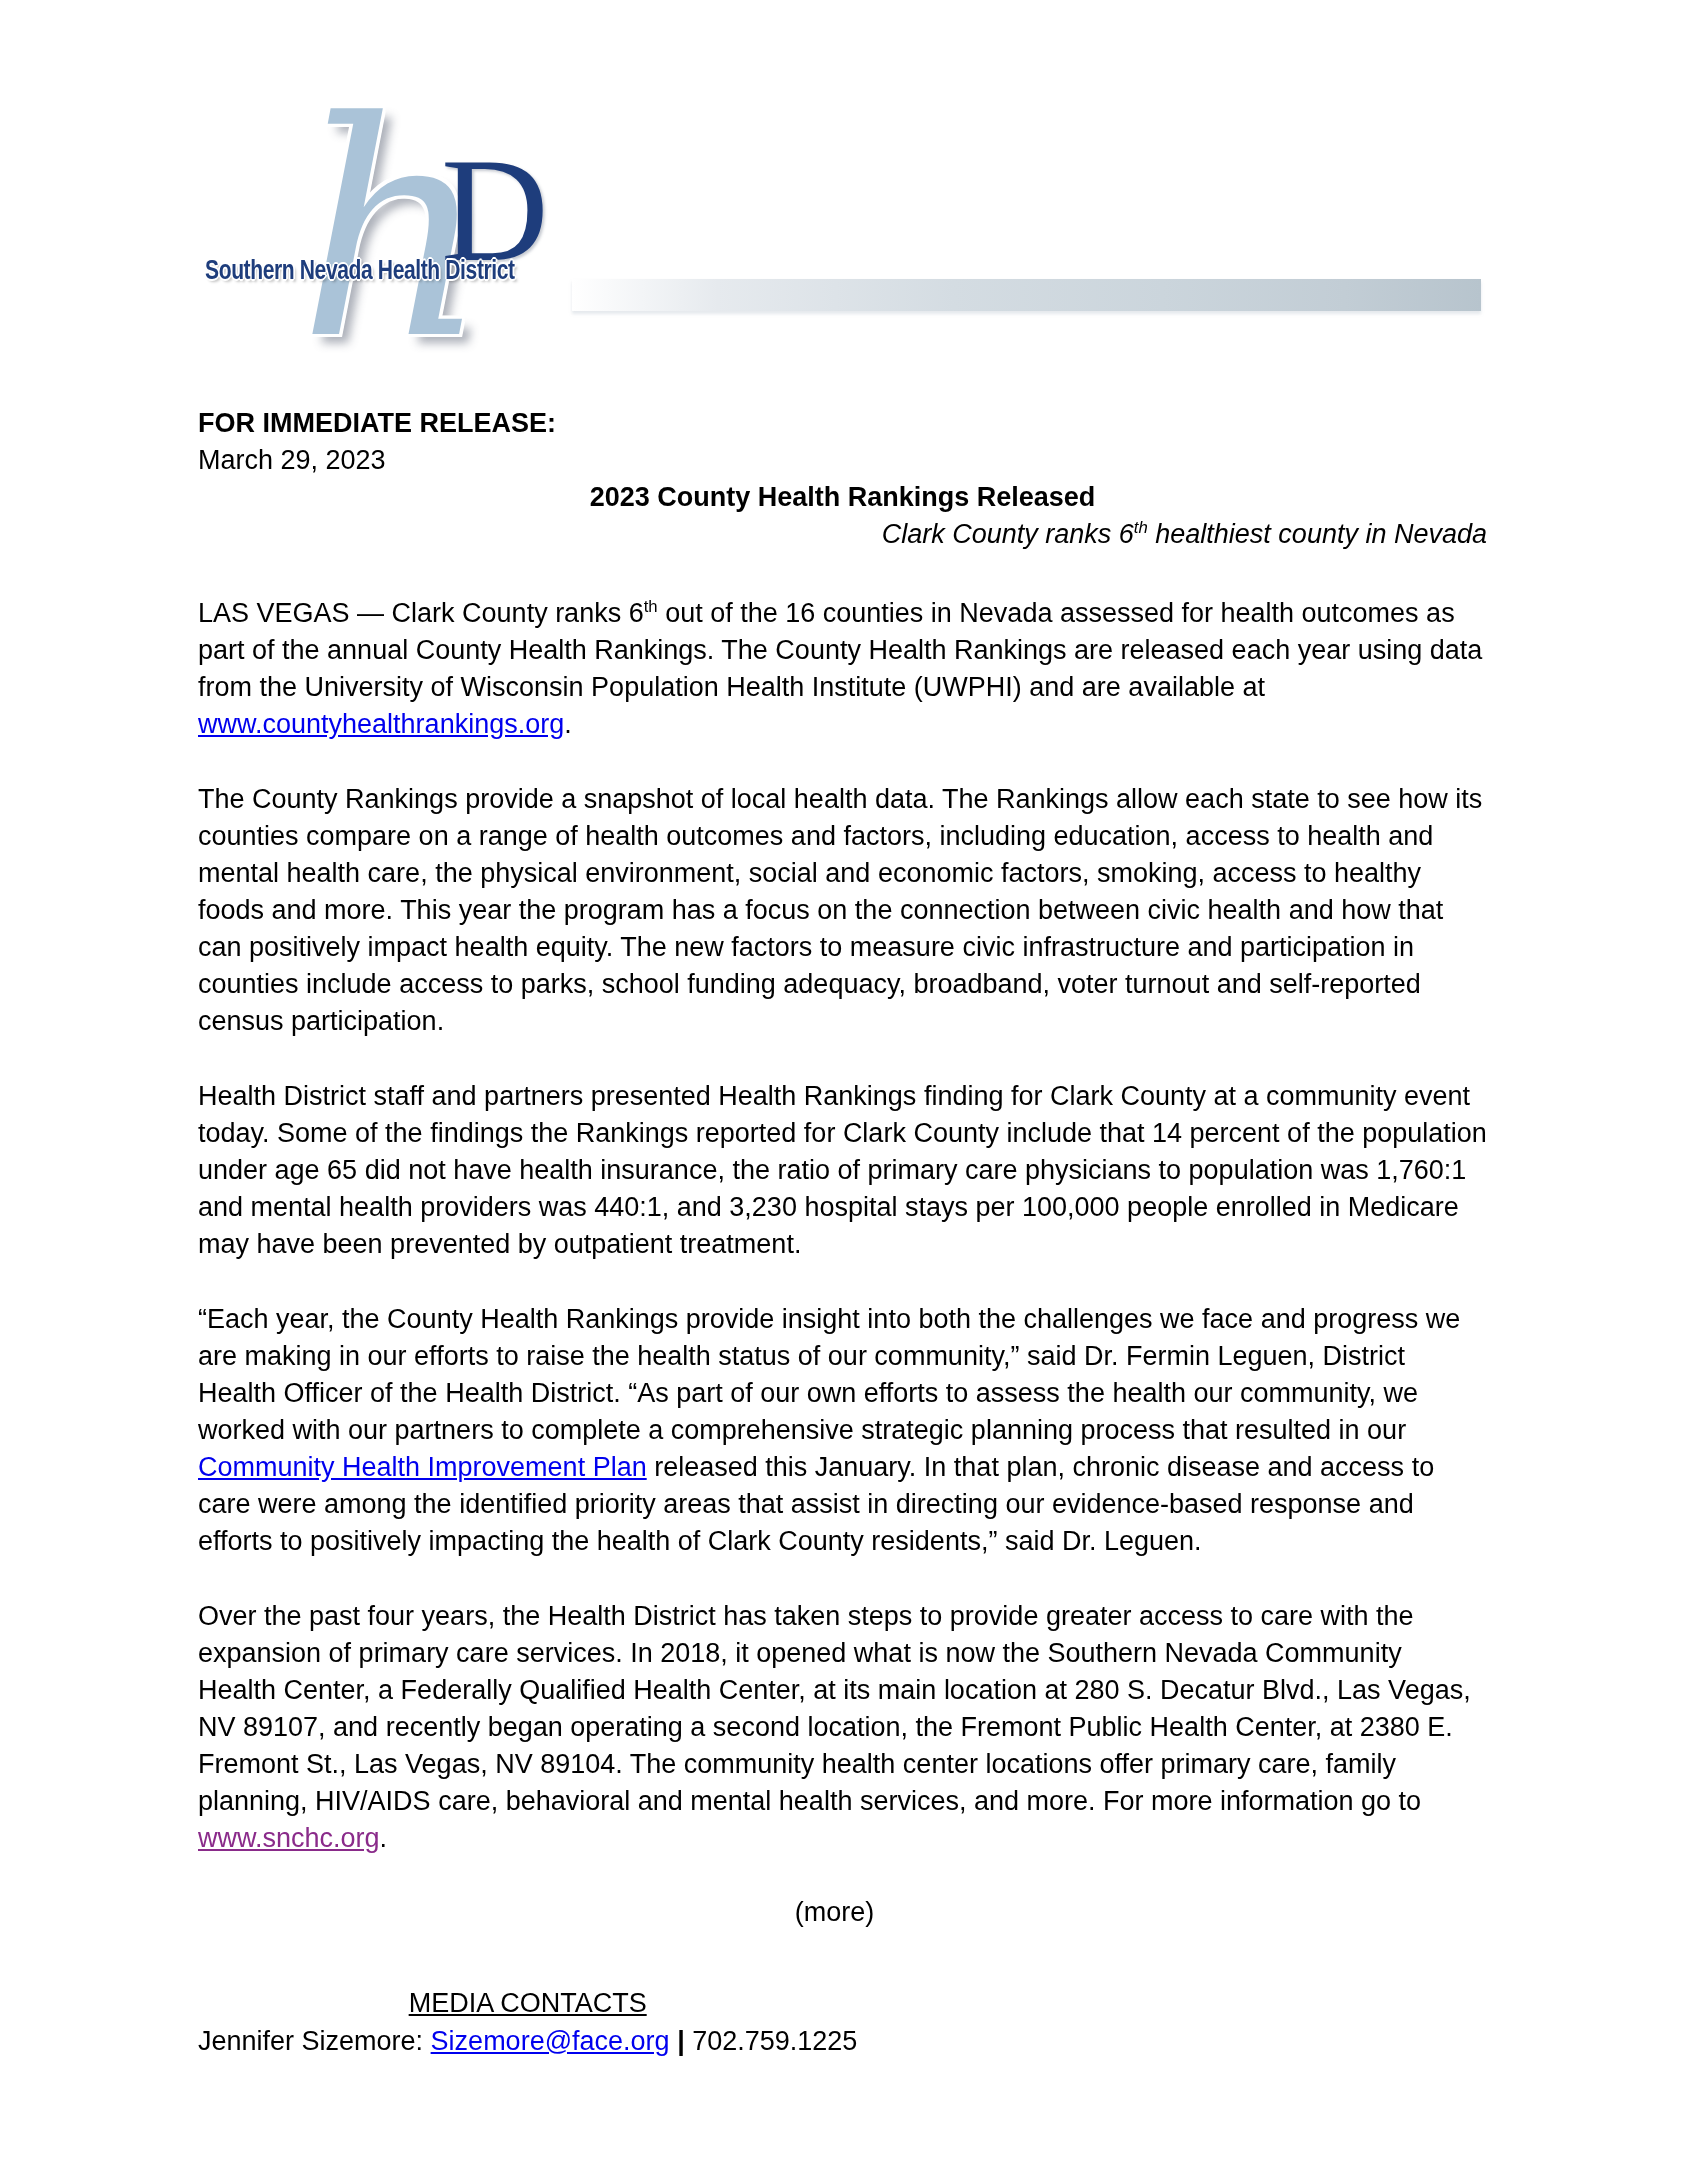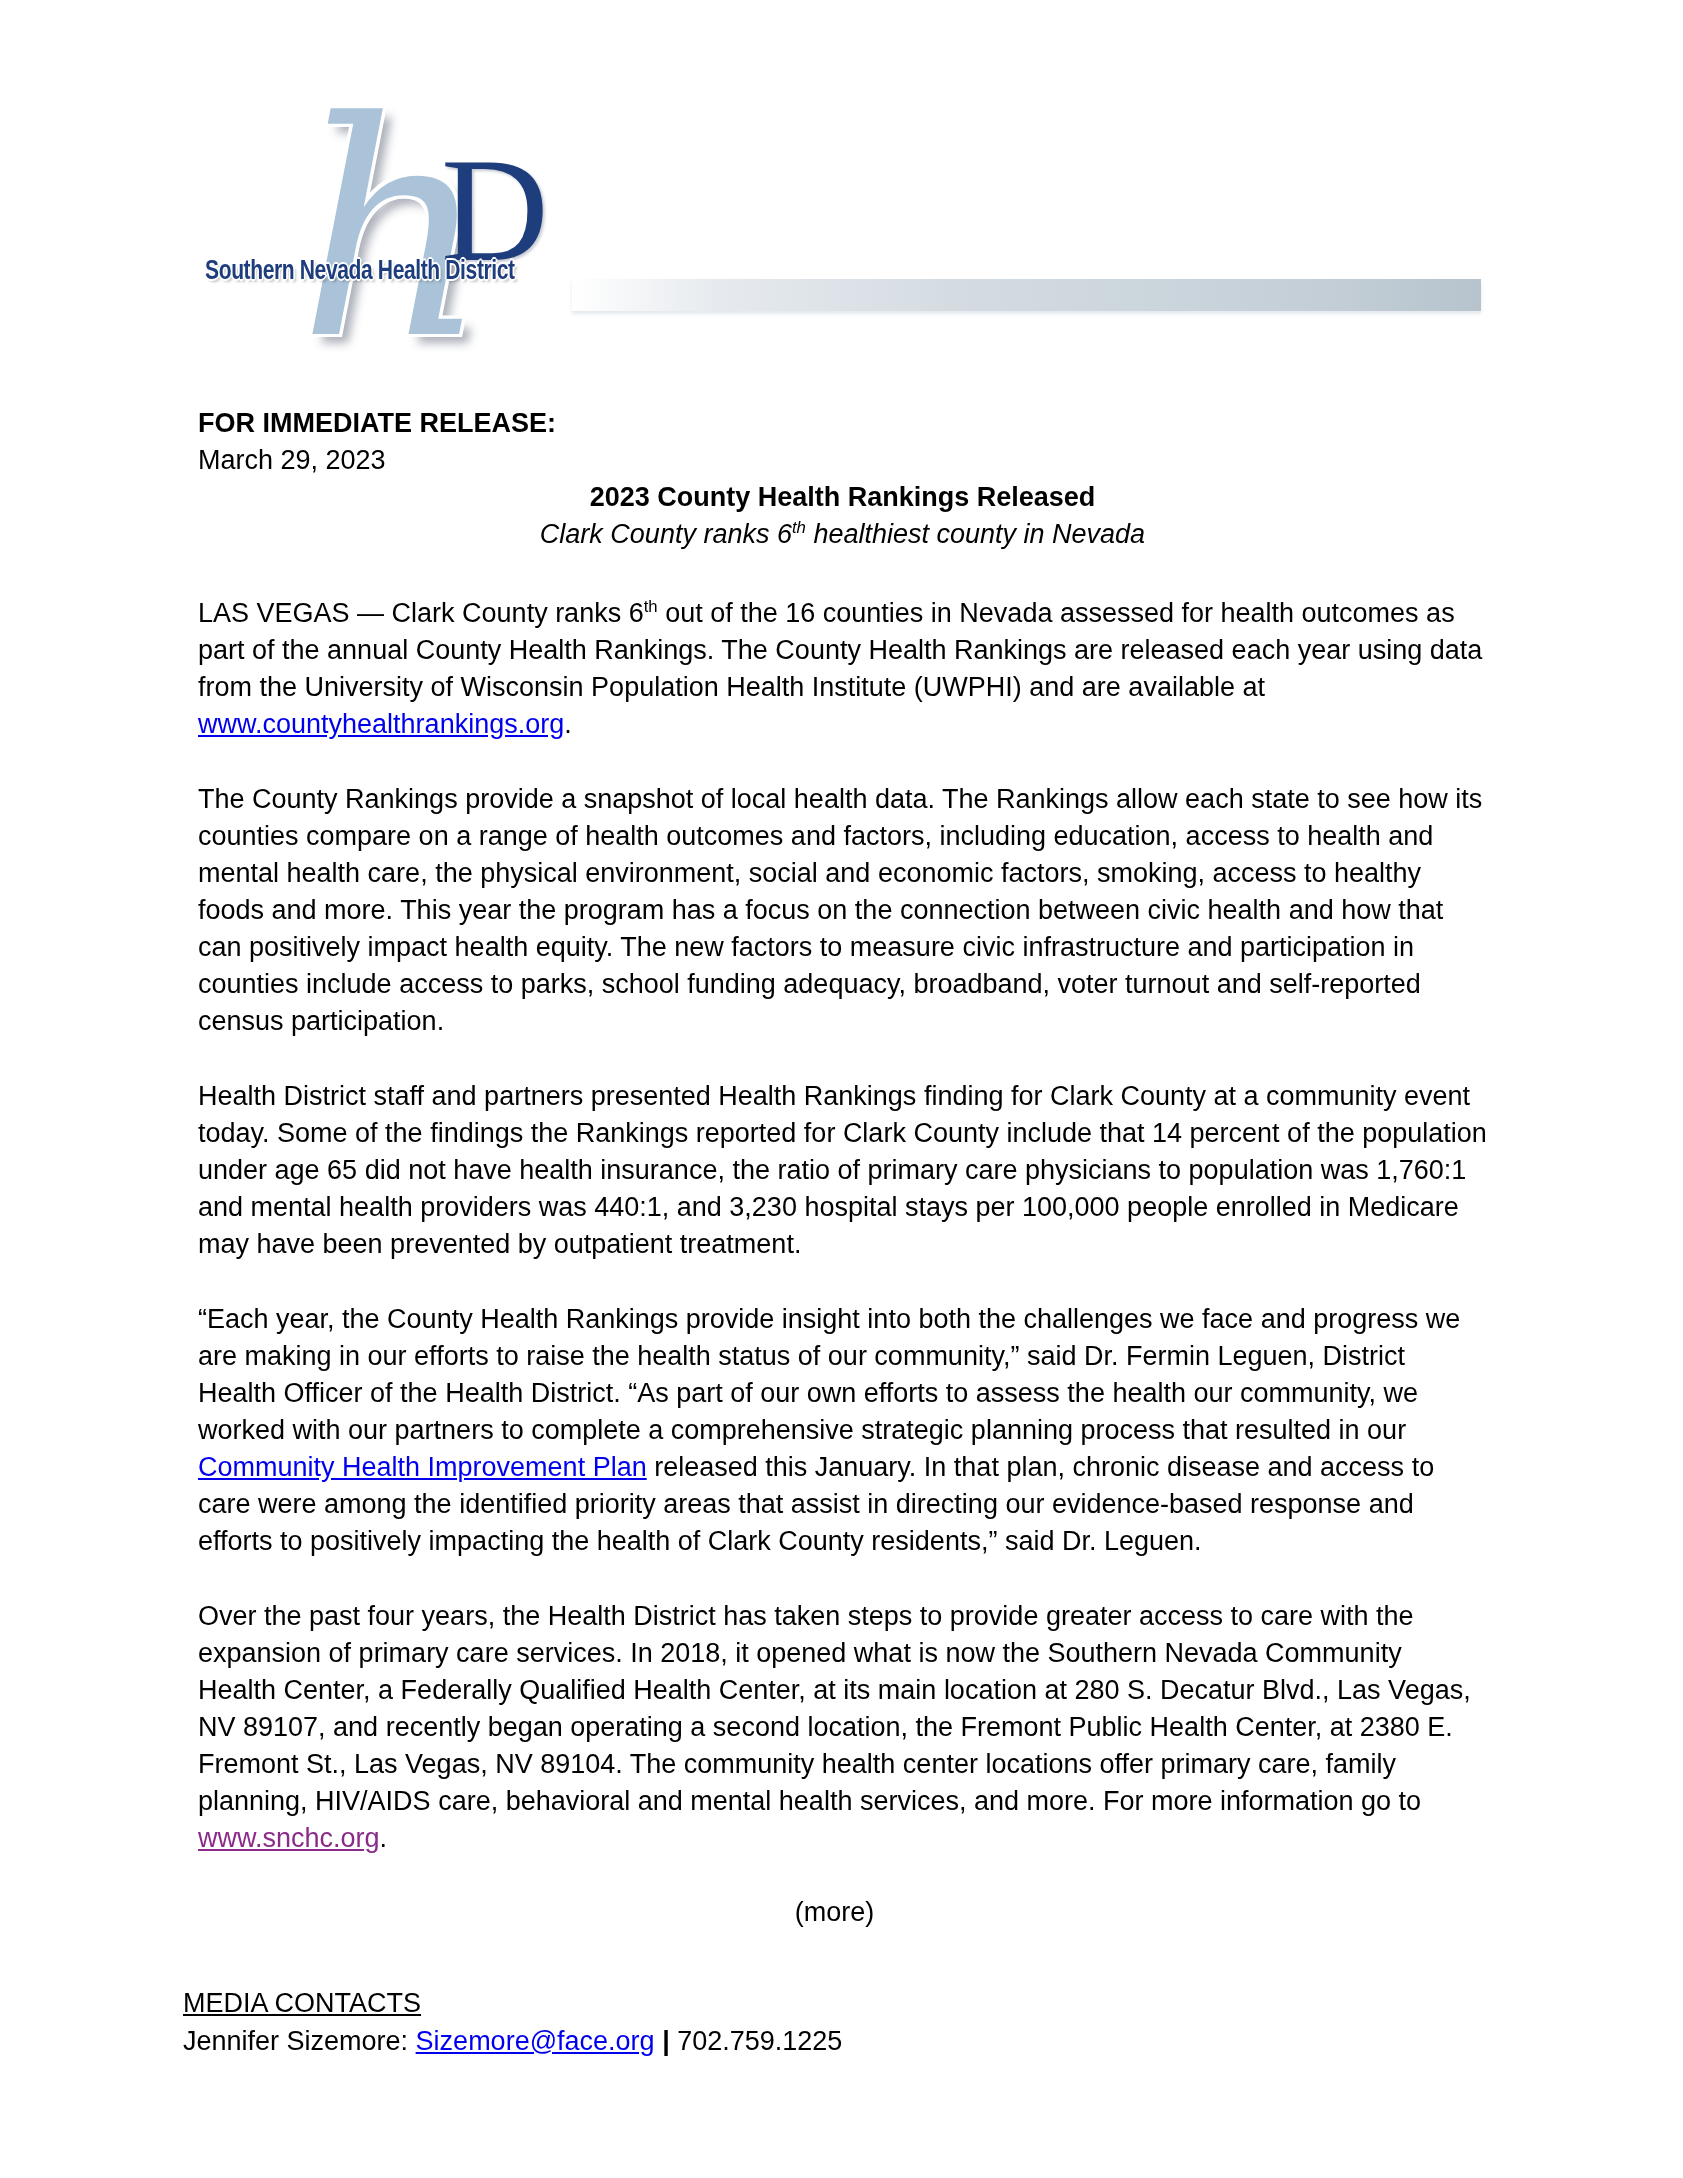--- a/index.html
+++ b/index.html
@@ -46,35 +46,35 @@
     box-shadow:0 3px 3px rgba(180,192,202,0.35);
   }
 
   
   .content {
     position:absolute; left:198px; top:374px; width:1289px;
     font-size:27px; line-height:37px;
   }
   .release-label { font-weight:bold;margin-top:31px; }
   .headline-title { text-align:center; font-weight:bold; }
-  .headline-subtitle { text-align:center; font-style:italic; margin-bottom:42px; }
+  .headline-subtitle { text-align:right; font-style:italic; margin-bottom:42px; }
   .para { margin:8px 0 38px 0; }
   sup.sup { font-size:0.62em; line-height:0; vertical-align:super; }
   a.link { color:#0000ee; text-decoration:underline; cursor:pointer; }
   a.link-visited { color:#8a2b8a; text-decoration:underline; cursor:pointer; }
 
   .more-line {
     position:absolute; left:190px; top:1893px; width:1289px;
     text-align:center; font-size:27px; line-height:38px;
   }
 
   
   .media {
-    position:absolute; left:183px; top:1984px;
-    font-size:27px; line-height:38px;
+    position:absolute; left:198px; top:1984px;
+    font-size:27px; line-height:38px;text-align:center;
   }
   .media-heading { text-decoration:underline; }
   .contact-line .sep { font-weight:bold; }
 </style>
 </head>
 <body>
 
 <div class="page">
 
   <div class="logo">

